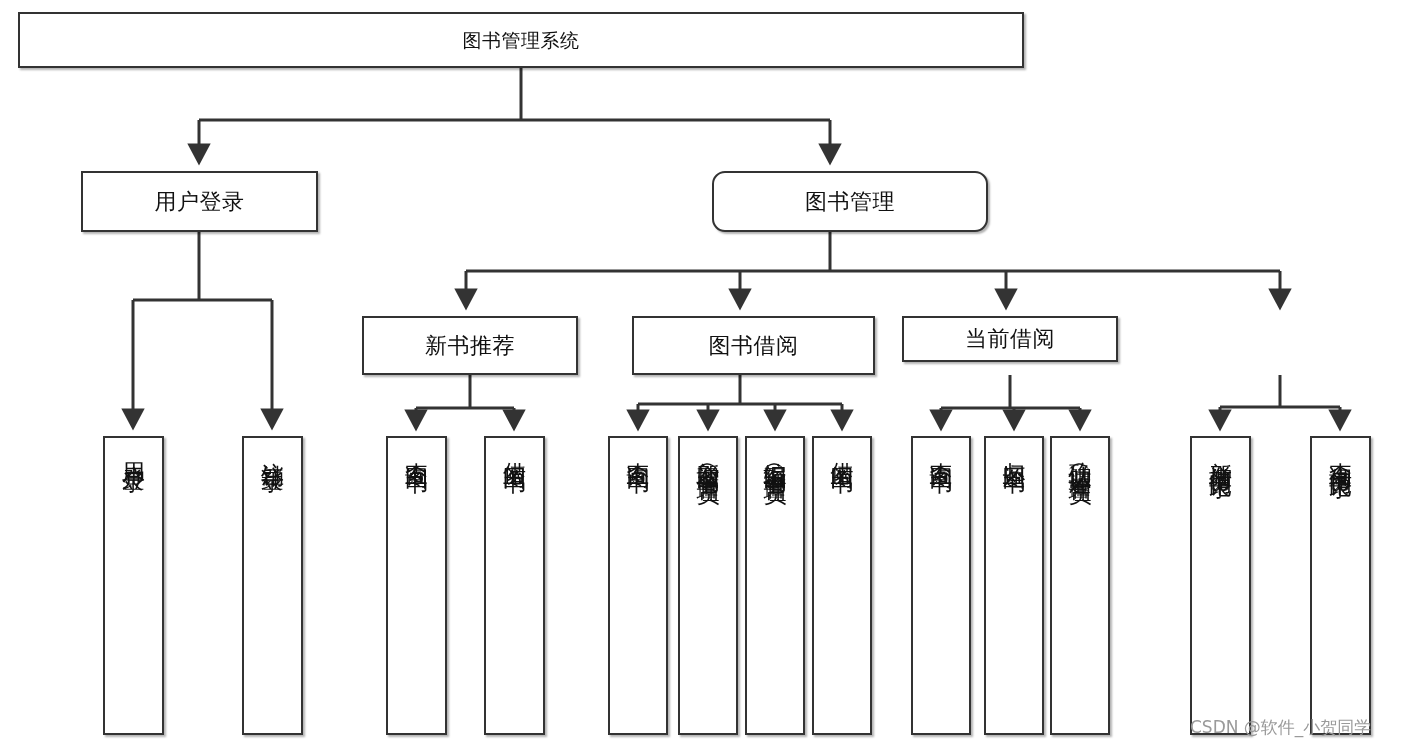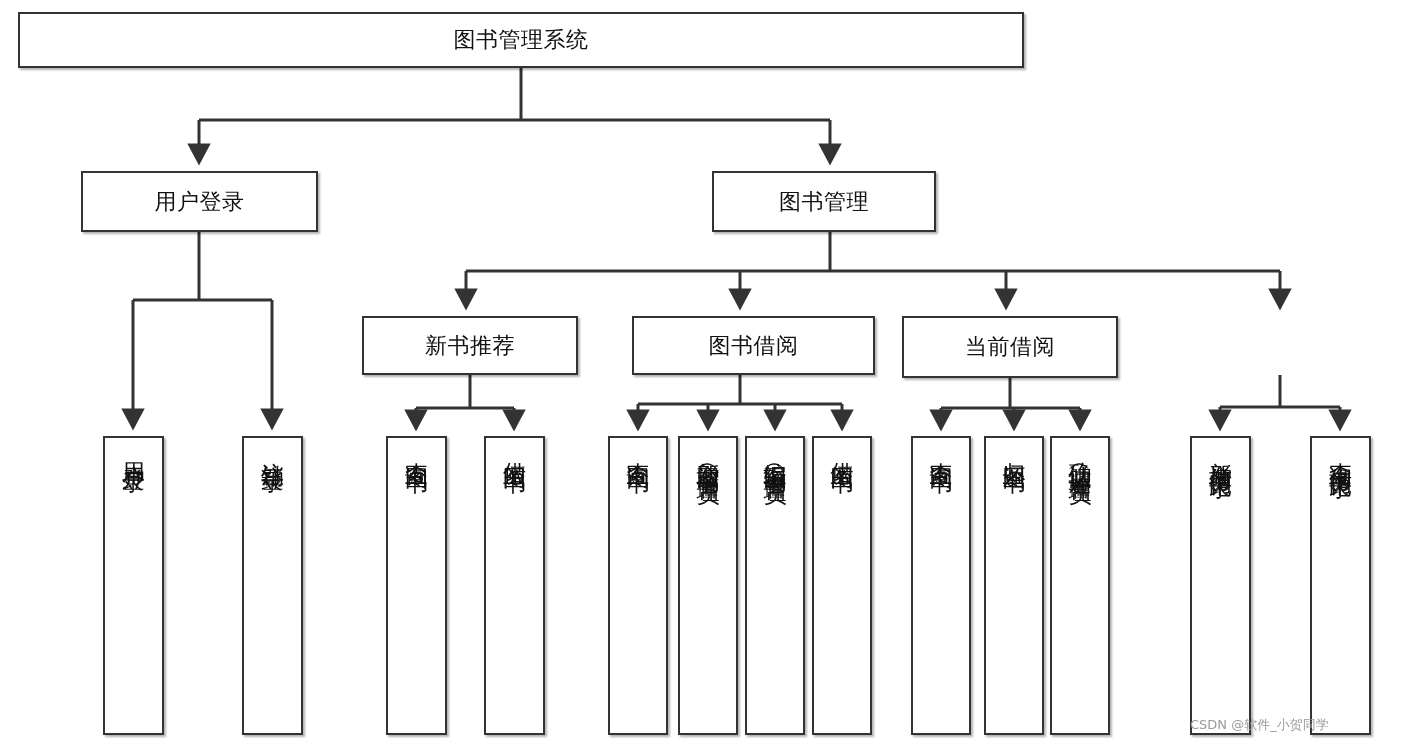--- a/index.html
+++ b/index.html
@@ -43,41 +43,41 @@
     text-align: center;
     line-height: 1.18;
     letter-spacing: 0.5px;
   }
   
   .node.horiz .node-label {
     font-size: 22px;
     writing-mode: horizontal-tb;
   }
   .node.root .node-label {
-    font-size: 22px;
+    font-size: 19px;
   }
   
   .node.vert {
     align-items: flex-start;
     justify-content: center;
     padding-top: 6px;
   }
   .node.vert .node-label {
     writing-mode: vertical-rl;
     text-orientation: upright;
     font-size: 23px;
     line-height: 1.0;
     letter-spacing: 3px;
     white-space: nowrap;
   }
   #watermark {
     position: absolute;
     left: 1190px;
     top: 716px;
-    font-size: 13px;
+    font-size: 17px;
     color: #9a9a9a;
     white-space: nowrap;
     z-index: 5;
     font-family: "DejaVu Sans", "Liberation Sans", sans-serif;
   }
 </style>
 </head>
 <body>
 
 <div id="diagram-root">
@@ -136,31 +136,31 @@
     </g>
   </svg>
 
   <div class="node horiz root" style="left:18px; top:12px; width:1006px; height:56px;">
     <span class="node-label">图书管理系统</span>
   </div>
 
   <div class="node horiz" style="left:81px; top:171px; width:237px; height:61px;">
     <span class="node-label">用户登录</span>
   </div>
-  <div class="node horiz" style="left:712px; top:171px; width:224px; height:61px;">
+  <div class="node horiz" style="left:712px; top:171px; width:276px; height:61px;border-radius:13px;">
     <span class="node-label">图书管理</span>
   </div>
 
   <div class="node horiz" style="left:362px; top:316px; width:216px; height:59px;">
     <span class="node-label">新书推荐</span>
   </div>
   <div class="node horiz" style="left:632px; top:316px; width:243px; height:59px;">
     <span class="node-label">图书借阅</span>
   </div>
-  <div class="node horiz" style="left:902px; top:316px; width:216px; height:62px;align-items:center;">
+  <div class="node horiz" style="left:902px; top:316px; width:216px; height:46px;align-items:center;">
     <span class="node-label">当前借阅</span>
   </div>
 
   <div class="node vert" style="left:103px; top:436px; width:61px; height:299px;">
     <span class="node-label">用户登录</span>
   </div>
   <div class="node vert" style="left:242px; top:436px; width:61px; height:299px;">
     <span class="node-label">注销登录</span>
   </div>
   <div class="node vert" style="left:386px; top:436px; width:61px; height:299px;">

